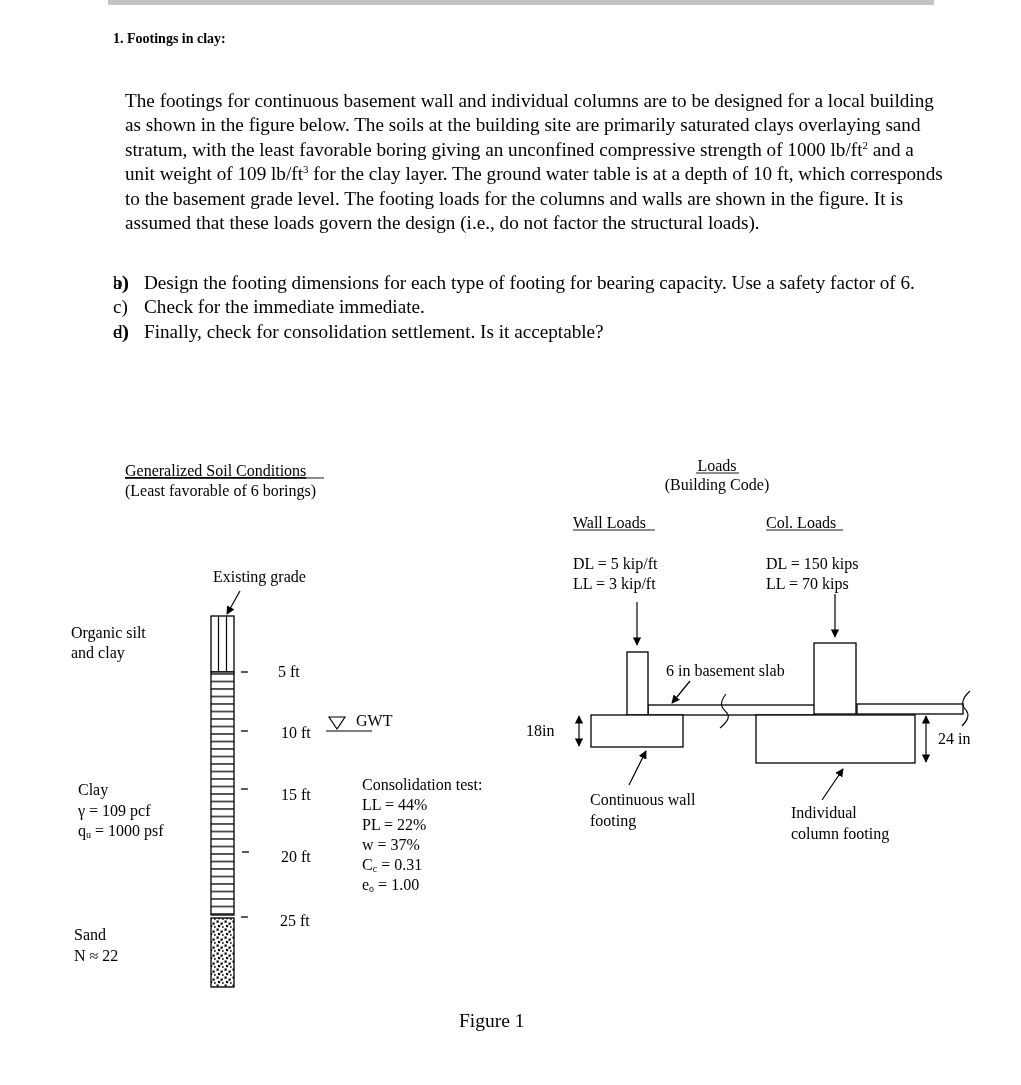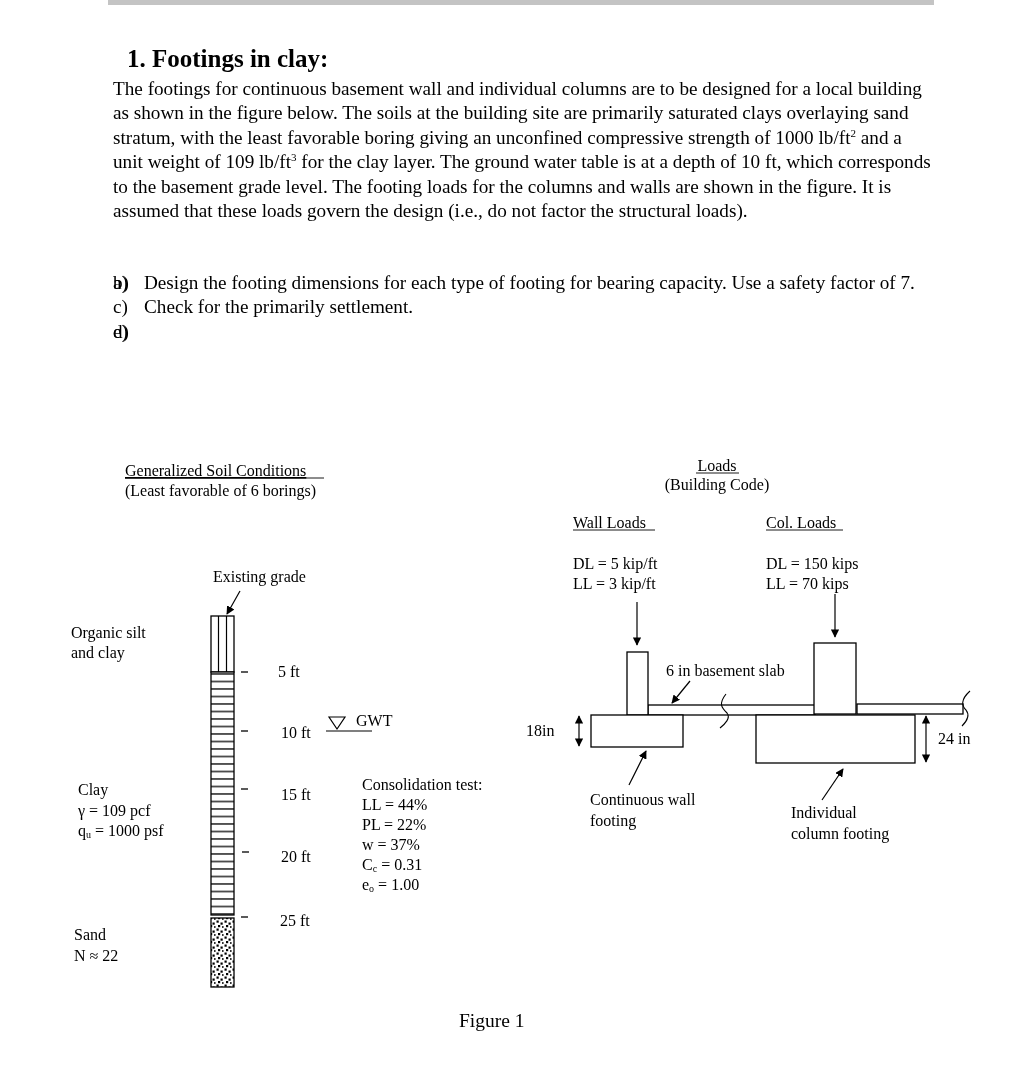--- a/index.html
+++ b/index.html
@@ -1,43 +1,43 @@
 <!DOCTYPE html>
 <html><head>
 <meta charset="utf-8">
 <style>
   html, body { margin: 0; padding: 0; background: #ffffff; }
   body { width: 1021px; height: 1085px; position: relative; overflow: hidden;
          font-family: "Liberation Serif", "DejaVu Serif", serif; color: #000; }
   .topbar { position: absolute; left: 108px; top: 0; width: 826px; height: 5px; background: #c4c4c4; }
-  .title { position: absolute; left: 113px; top: 31px; font-size: 25px; font-weight: bold; margin: 14px; }
-  .intro { position: absolute; left: 113px; top: 77px; width: 820px; font-size: 19.2px; line-height: 24.4px; margin: 0; }
+  .title { position: absolute; left: 113px; top: 31px; font-size: 14px; font-weight: bold; margin: 0; }
+  .intro { position: absolute; left: 113px; top: 77px; width: 820px; font-size: 19.2px; line-height: 24.4px; margin: 12px; }
   .intro sup { font-size: 11px; vertical-align: 7px; line-height: 0; }
   .tasks { position: absolute; left: 113px; top: 271px; width: 820px; margin: 0; padding: 0; list-style: none;
            font-size: 19.2px; line-height: 24.4px; }
   .tasks li { position: relative; padding-left: 31px; }
   .tasks .lbl { position: absolute; left: 0; top: 0; }
   svg.fig { position: absolute; left: 0; top: 440px; }
   svg text { font-family: "Liberation Serif", "DejaVu Serif", serif; fill: #000; }
 </style>
 </head>
 <body>
 
 <div class="topbar"></div>
 
 <h1 class="title">1. Footings in clay:</h1>
 
 <p class="intro"><span>The footings for continuous basement wall and individual columns are to be designed for a local building as shown in the figure below. The soils at the building site are primarily saturated clays overlaying sand stratum, with the least favorable boring giving an unconfined compressive strength of 1000 lb/ft</span><sup>2</sup><span> and a unit weight of 109 lb/ft</span><sup>3</sup><span> for the clay layer. The ground water table is at a depth of 10 ft, which corresponds to the basement grade level. The footing loads for the columns and walls are shown in the figure. It is assumed that these loads govern the design (i.e., do not factor the structural loads).</span></p>
 
 <ol class="tasks">
   <li><span class="lbl">a)</span></li>
-  <li><span class="lbl">b)</span><span>Design the footing dimensions for each type of footing for bearing capacity. Use a safety factor of 7.</span></li>
-  <li><span class="lbl">c)</span><span>Check for the primarily settlement.</span></li>
+  <li><span class="lbl">b)</span><span>Design the footing dimensions for each type of footing for bearing capacity. Use a safety factor of 6.</span></li>
+  <li><span class="lbl">c)</span><span>Check for the immediate immediate.</span></li>
   <li><span class="lbl">d)</span></li>
-  <li><span class="lbl">e)</span></li>
+  <li><span class="lbl">e)</span><span>Finally, check for consolidation settlement. Is it acceptable?</span></li>
 </ol>
 
 <svg class="fig" width="1021" height="645" viewBox="0 440 1021 645" xmlns="http://www.w3.org/2000/svg">
   <defs>
     <marker id="ah" viewBox="0 0 10 10" refX="9" refY="5" markerWidth="7" markerHeight="7" orient="auto-start-reverse">
       <path d="M0,0 L10,5 L0,10 z" fill="#000"></path>
     </marker>
     <pattern id="hlines" x="0" y="0" width="10" height="7.5" patternUnits="userSpaceOnUse">
       <rect width="10" height="7.5" fill="#fff"></rect>
       <line x1="0" y1="6.5" x2="10" y2="6.5" stroke="#000" stroke-width="1.3"></line>

